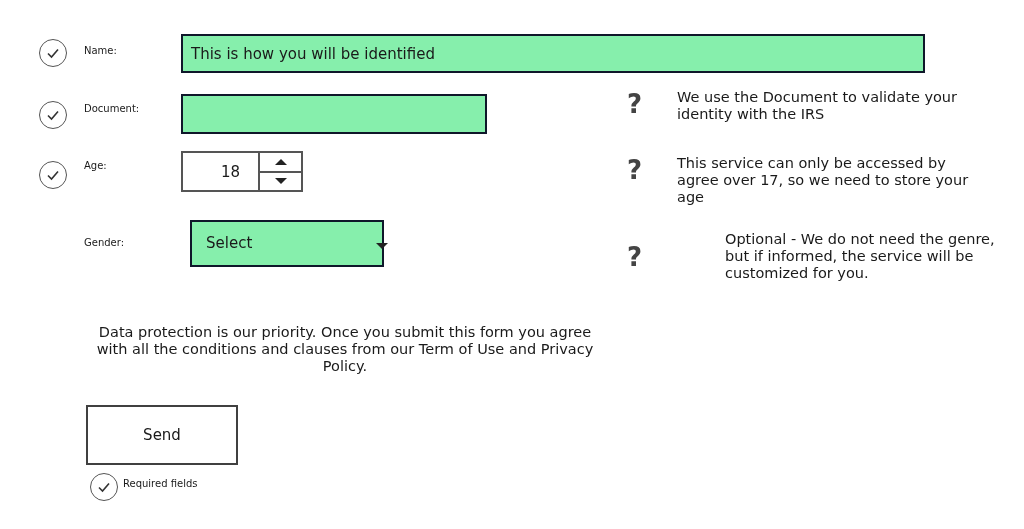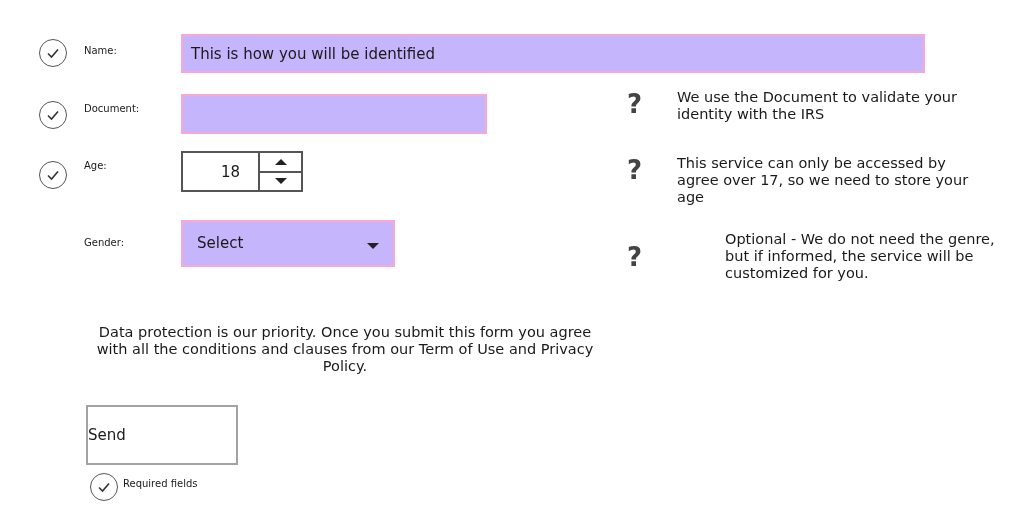--- a/index.html
+++ b/index.html
@@ -3,21 +3,21 @@
 <meta charset="utf-8">
 <style>
   html, body { margin:0; padding:0; background:#ffffff; }
   body { width:1024px; height:529px; position:relative; overflow:hidden;
          font-family:"DejaVu Sans", sans-serif; color:#1a1a1a; }
   .abs { position:absolute; }
   .check { width:28px; height:28px; border:1.3px solid #555; border-radius:50%; box-sizing:border-box;
            display:flex; align-items:center; justify-content:center; }
   .check svg { width:16px; height:16px; }
   .label { font-size:10px; }
-  .field { border:2px solid #f9a8d4; box-sizing:border-box; background:#c4b5fd; }
+  .field { border:2px solid #0f172a; box-sizing:border-box; background:#86efac; }
   .field-text { font-size:15px; }
   .help-q { font-family:"DejaVu Sans", sans-serif; font-weight:bold; font-size:26px; color:#444; }
   .help-text { font-size:14.5px; line-height:17px; width:300px; }
   .stepper { border:2px solid #555; box-sizing:border-box; }
   .tri-up { width:0; height:0; border-left:6px solid transparent; border-right:6px solid transparent; border-bottom:6px solid #222; }
   .tri-down { width:0; height:0; border-left:6px solid transparent; border-right:6px solid transparent; border-top:6px solid #222; }
 </style>
 </head>
 <body>
 
@@ -53,37 +53,37 @@
   <div class="abs" style="left:75px; top:18px; width:43px; height:1.5px; background:#555;"></div>
   <div class="abs" style="left:77px; top:0; width:41px; height:18px; display:flex; align-items:center; justify-content:center;">
     <div class="tri-up"></div>
   </div>
   <div class="abs" style="left:77px; top:19px; width:41px; height:18px; display:flex; align-items:center; justify-content:center;">
     <div class="tri-down"></div>
   </div>
 </div>
 
 <div class="abs label" style="left:84px; top:237px;">Gender:</div>
-<div class="abs field" style="left:181px; top:220px; width:214px; height:47px;">
+<div class="abs field" style="left:190px; top:220px; width:194px; height:47px;">
   <span class="abs field-text" style="left:14px; top:12px;">Select</span>
   <div class="abs tri-down" style="left:184px; top:21px;"></div>
 </div>
 
 <div class="abs help-q" style="left:627px; top:89px;">?</div>
 <div class="abs help-text" style="left:677px; top:89px;">We use the Document to validate your identity with the IRS</div>
 
 <div class="abs help-q" style="left:627px; top:155px;">?</div>
 <div class="abs help-text" style="left:677px; top:155px;">This service can only be accessed by agree over 17, so we need to store your age</div>
 
 <div class="abs help-q" style="left:627px; top:242px;">?</div>
 <div class="abs help-text" style="left:677px; top:231px; width:290px;margin-left:48px;">Optional - We do not need the genre, but if informed, the service will be customized for you.</div>
 
 <div class="abs" style="left:85px; top:324px; width:520px; font-size:14.5px; line-height:17px;text-align:center;">Data protection is our priority. Once you submit this form you agree with all the conditions and clauses from our Term of Use and Privacy Policy.</div>
 
-<div class="abs" style="left:86px; top:405px; width:152px; height:60px; border:2px solid #a3a3a3; box-sizing:border-box; display:flex; align-items:center; font-size:15px;">
+<div class="abs" style="left:86px; top:405px; width:152px; height:60px; border:2px solid #404040; box-sizing:border-box; display:flex; align-items:center; justify-content:center; font-size:15px;">
   <span>Send</span>
 </div>
 
 <div class="abs check" style="left:90px; top:473px;">
   <svg viewBox="0 0 16 16">
       <path d="M3 8.5 L6.5 12 L13 4.5" fill="none" stroke="#333" stroke-width="1.6"></path>
     </svg>
 </div>
 <div class="abs label" style="left:123px; top:478px;">Required fields</div>
 

